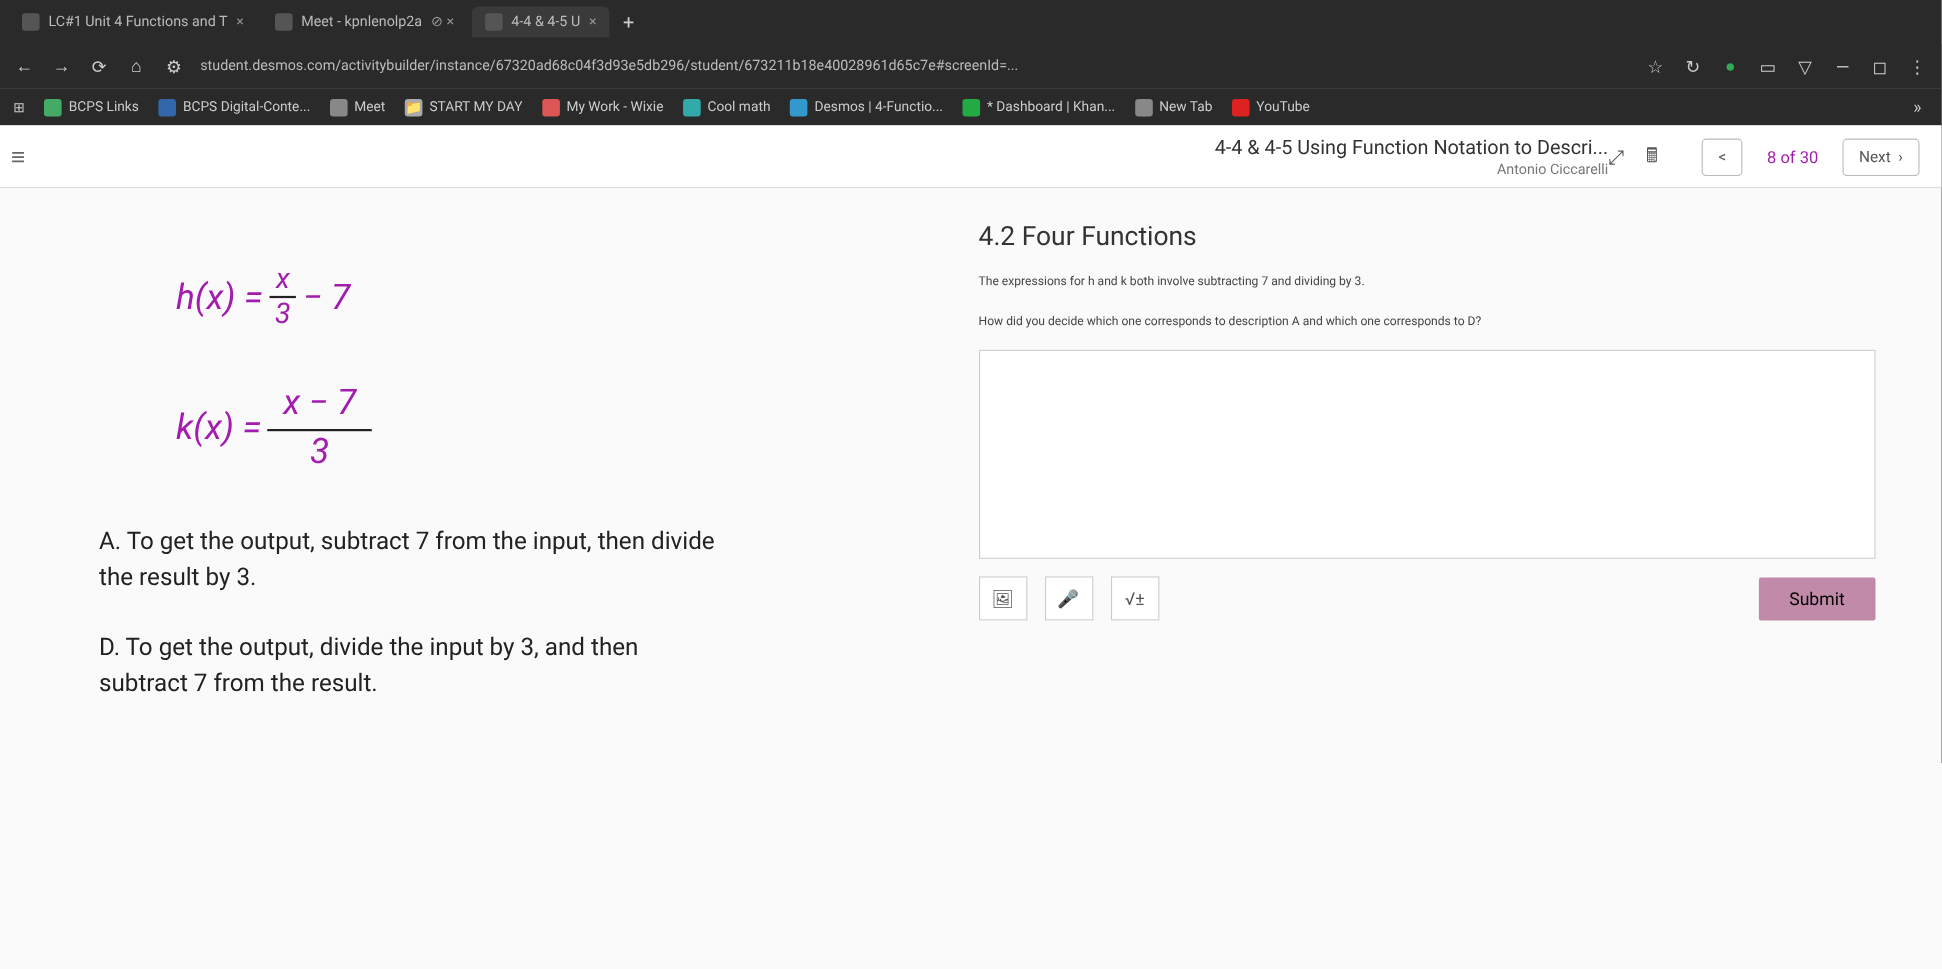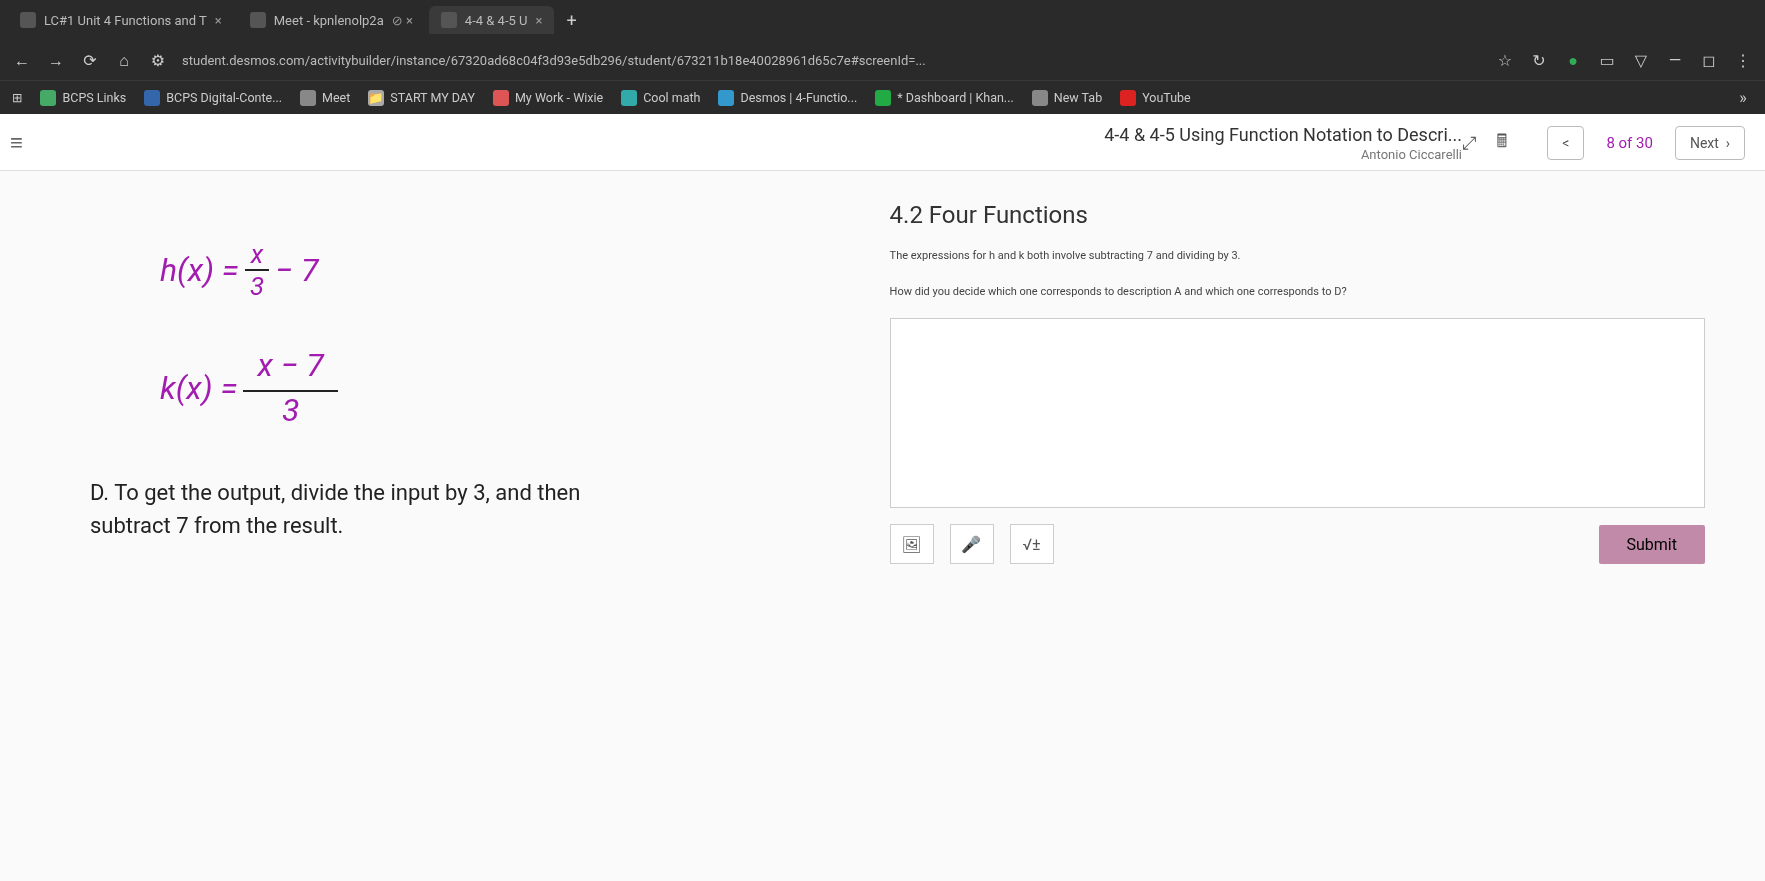--- a/index.html
+++ b/index.html
@@ -173,20 +173,21 @@
       </div>
 
       <div class="math-eq big">
         <span>k(x) =</span>
         <span class="frac">
           <span class="num">x − 7</span>
           <span class="den">3</span>
         </span>
       </div>
 
+      <div class="desc">A. To get the output, subtract 7 from the input, then divide the result by 3.</div>
       <div class="desc">D. To get the output, divide the input by 3, and then subtract 7 from the result.</div>
     </div>
 
     <div class="right-col">
       <div class="section-title">4.2 Four Functions</div>
       <div class="prompt-text">The expressions for h and k both involve subtracting 7 and dividing by 3.</div>
       <div class="prompt-text">How did you decide which one corresponds to description A and which one corresponds to D?</div>
       <div class="answer-area"></div>
       <div class="answer-toolbar">
         <div class="tool-btn">🖼</div>

